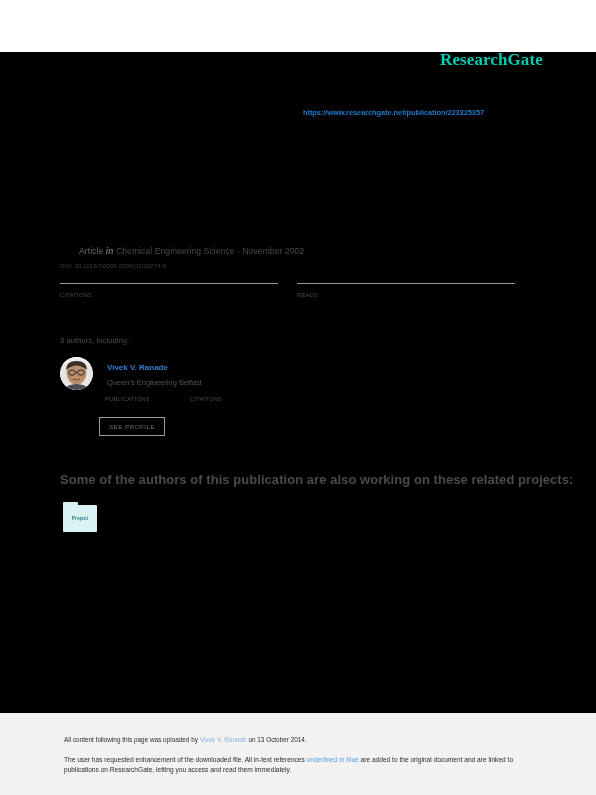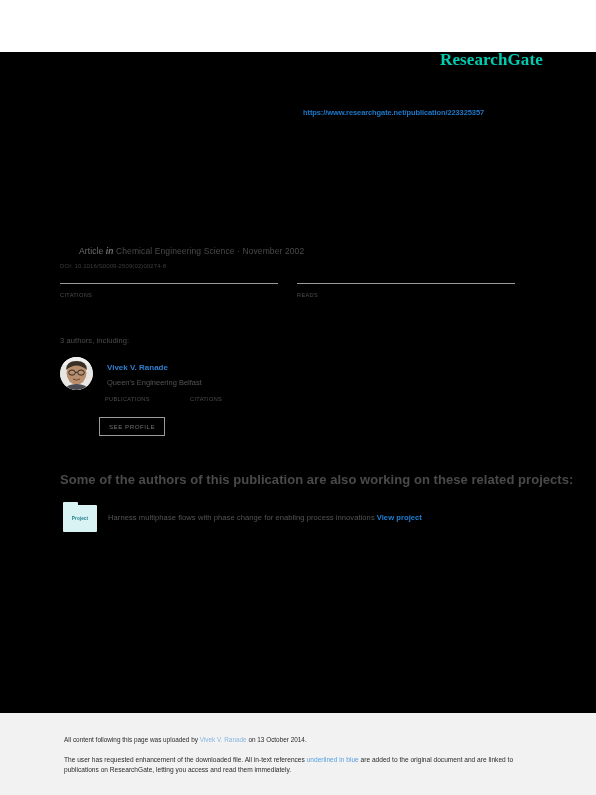--- a/index.html
+++ b/index.html
@@ -217,23 +217,20 @@
 
   <div class="projects-head">Some of the authors of this publication are also working on these related projects:</div>
 
   <div class="project-row">
     <div class="proj-icon">
       <div class="folder-tab"></div>
       <div class="folder-body">
         <span class="folder-label">Project</span>
       </div>
     </div>
-    <div class="proj-title">
-      <span>Harness multiphase flows with phase change for enabling process innovations</span><span class="proj-link" style="position:relative;left:2px;top:0;">View project</span>
-    </div>
   </div>
 
   <div class="footer-area"></div>
 
   <div class="foot-line-1">
     <span>All content following this page was uploaded by </span><span class="lnk">Vivek V. Ranade</span><span> on 13 October 2014.</span>
   </div>
 
   <div class="foot-para">
     <span>The user has requested enhancement of the downloaded file. All in-text references </span><span class="lnk">underlined in blue</span><span> are added to the original document and are linked to publications on ResearchGate, letting you access and read them immediately.</span>

